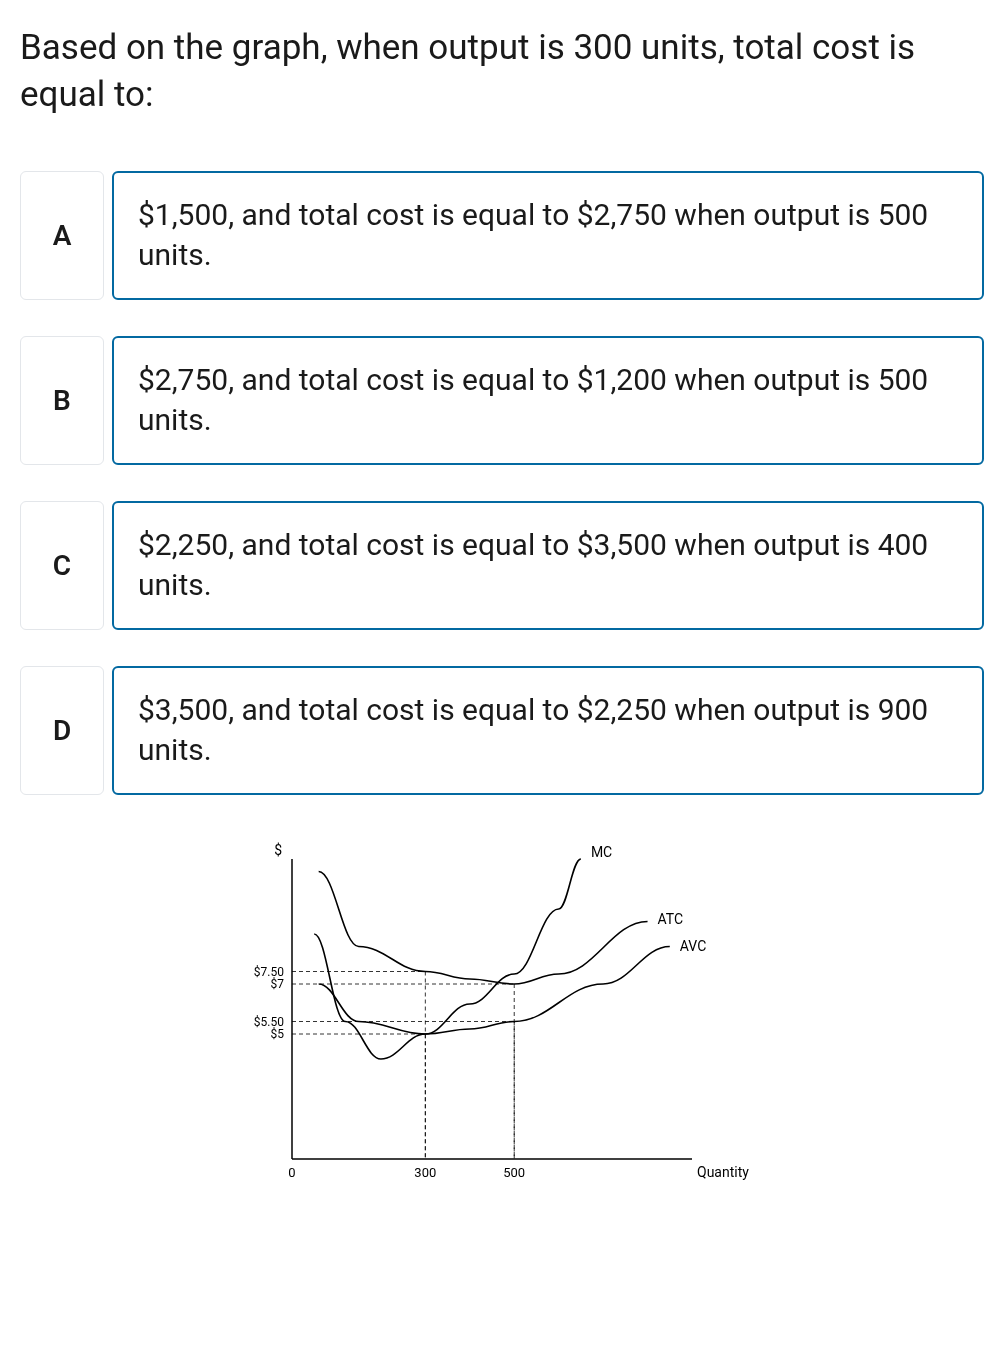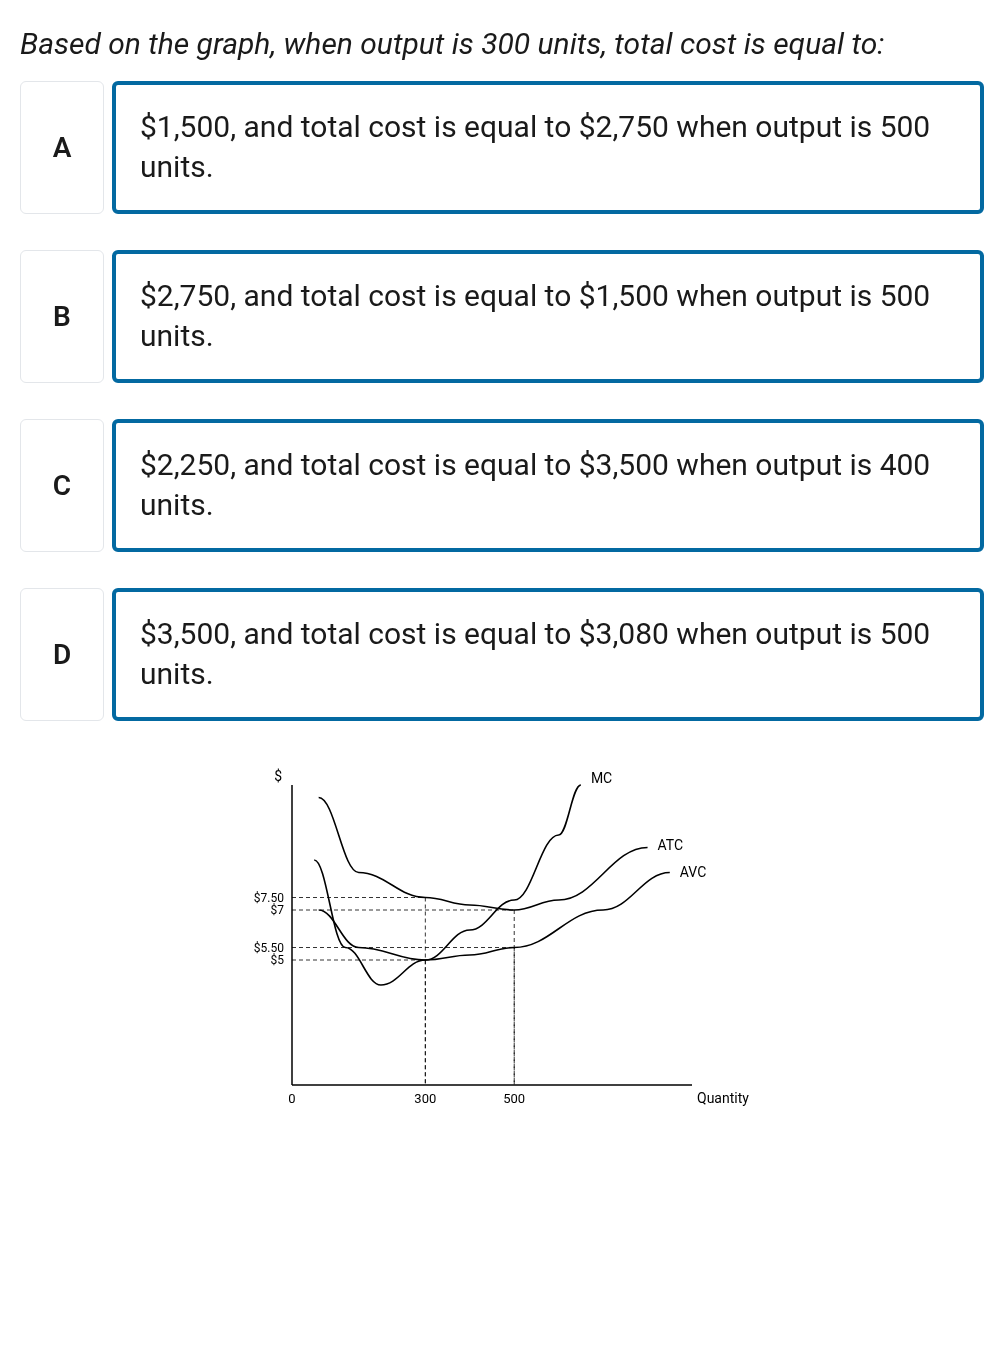--- a/index.html
+++ b/index.html
@@ -4,25 +4,24 @@
 <style>
   * { box-sizing: border-box; margin: 0; padding: 0; }
   body {
     font-family: -apple-system, BlinkMacSystemFont, "Segoe UI", Roboto, Helvetica, Arial, sans-serif;
     background: #fff;
     color: #1a1a1a;
     width: 1004px;
     padding: 24px 20px;
   }
   .question {
-    font-size: 30px;
+    font-size: 35px;
     line-height: 1.35;
-    margin-bottom: 16px;
+    margin-bottom: 52px;
     font-weight: 400;
-    font-style: italic;
   }
   .options { display: flex; flex-direction: column; gap: 36px; }
   .option-row {
     display: flex;
     align-items: stretch;
     gap: 8px;
   }
   .option-letter {
     width: 84px;
     min-width: 84px;
@@ -30,21 +29,21 @@
     border-radius: 6px;
     display: flex;
     align-items: center;
     justify-content: center;
     font-size: 28px;
     font-weight: 600;
     color: #1a1a1a;
   }
   .option-text {
     flex: 1;
-    border: 4px solid #0369a1;
+    border: 2px solid #0369a1;
     border-radius: 6px;
     padding: 22px 24px;
     font-size: 30px;
     line-height: 1.35;
   }
   .chart-wrap {
     margin-top: 44px;
     display: flex;
     justify-content: center;
   }
@@ -55,29 +54,29 @@
 
 <div class="question">Based on the graph, when output is 300 units, total cost is equal to:</div>
 
 <div class="options">
   <div class="option-row">
     <div class="option-letter">A</div>
     <div class="option-text">$1,500, and total  cost is equal to $2,750 when output is 500 units.</div>
   </div>
   <div class="option-row">
     <div class="option-letter">B</div>
-    <div class="option-text">$2,750, and total cost is equal to $1,500 when output is 500 units.</div>
+    <div class="option-text">$2,750, and total cost is equal to $1,200 when output is 500 units.</div>
   </div>
   <div class="option-row">
     <div class="option-letter">C</div>
     <div class="option-text">$2,250, and total cost is equal to $3,500 when output is 400 units.</div>
   </div>
   <div class="option-row">
     <div class="option-letter">D</div>
-    <div class="option-text">$3,500, and total cost is equal to $3,080 when output is 500 units.</div>
+    <div class="option-text">$3,500, and total cost is equal to $2,250 when output is 900 units.</div>
   </div>
 </div>
 
 <div class="chart-wrap">
   <svg id="chart-svg" width="560" height="360" viewBox="0 0 560 360">
       <line x1="70" y1="20" x2="70" y2="320" stroke="#000" stroke-width="1.5"></line>
       <line x1="70" y1="320" x2="470" y2="320" stroke="#000" stroke-width="1.5"></line>
       <text x="60" y="16" text-anchor="end" font-size="14" fill="#000">$</text>
       <text x="475" y="338" text-anchor="start" font-size="14" fill="#000">Quantity</text>
       <text x="70" y="338" text-anchor="middle" font-size="13" fill="#000">0</text>

